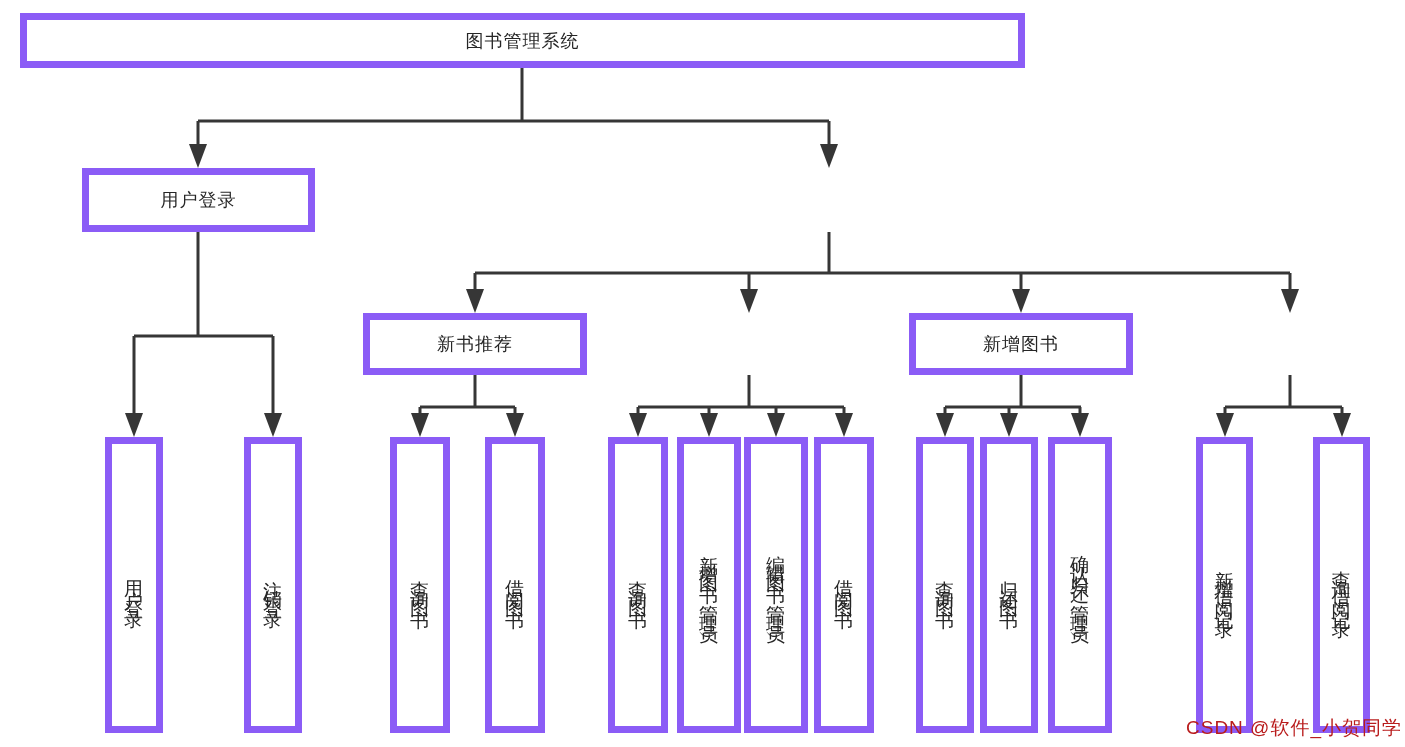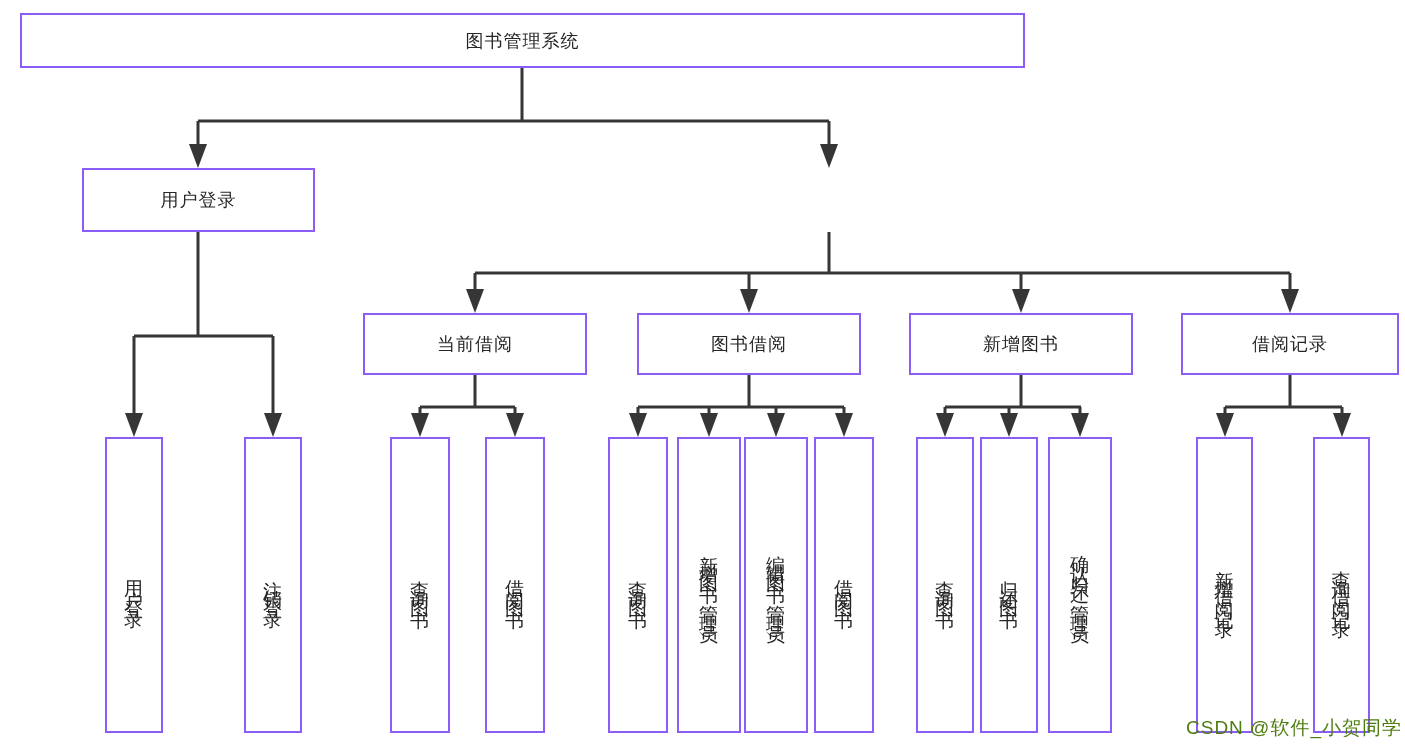--- a/index.html
+++ b/index.html
@@ -3,29 +3,29 @@
 <meta charset="utf-8">
 <style>
   html,body{margin:0;padding:0;background:#fff;}
   .stage{
     position:relative;width:1405px;height:747px;background:#fff;overflow:hidden;
     font-family:"Liberation Sans","DejaVu Sans",sans-serif;
   }
   .wires{position:absolute;left:0;top:0;pointer-events:none;}
   .node{
     position:absolute;box-sizing:border-box;background:#fff;
-    border:2px solid #8b5cf6;display:flex;align-items:center;justify-content:center;
+    border:7px solid #8b5cf6;display:flex;align-items:center;justify-content:center;
     font-size:18px;color:#262626;white-space:nowrap;letter-spacing:1px;
   }
   .node.v{
     writing-mode:vertical-rl;text-orientation:mixed;
     font-size:19px;letter-spacing:10px;line-height:1;
   }
   .watermark{
-    position:absolute;left:1186px;top:715px;font-size:19px;color:#4d7c0f;
+    position:absolute;left:1186px;top:715px;font-size:19px;color:#b91c1c;
     letter-spacing:1px;white-space:nowrap;
   }
 </style>
 </head>
 <body>
 
 <div class="stage">
 
   <svg class="wires" width="1405" height="747" viewBox="0 0 1405 747">
     <g stroke="#363636" stroke-width="3" fill="none">
@@ -64,24 +64,22 @@
         <polygon points="1071,413 1089,413 1080,437"></polygon>
         <polygon points="1216,413 1234,413 1225,437"></polygon>
         <polygon points="1333,413 1351,413 1342,437"></polygon>
       </g>
   </svg>
 
   <div class="node" style="left:20px;top:13px;width:1005px;height:55px">图书管理系统</div>
 
   <div class="node" style="left:82px;top:168px;width:233px;height:64px">用户登录</div>
 
-  <div class="node" style="left:363px;top:313px;width:224px;height:62px">当前借阅</div>
-  <div class="node" style="left:637px;top:313px;width:224px;height:62px">图书借阅</div>
+  <div class="node" style="left:363px;top:313px;width:224px;height:62px">新书推荐</div>
   <div class="node" style="left:909px;top:313px;width:224px;height:62px">新增图书</div>
-  <div class="node" style="left:1181px;top:313px;width:218px;height:62px">借阅记录</div>
 
   <div class="node v" style="left:105px;top:437px;width:58px;height:296px">用户登录</div>
   <div class="node v" style="left:244px;top:437px;width:58px;height:296px">注销登录</div>
 
   <div class="node v" style="left:390px;top:437px;width:60px;height:296px">查询图书</div>
   <div class="node v" style="left:485px;top:437px;width:60px;height:296px">借阅图书</div>
 
   <div class="node v" style="left:608px;top:437px;width:60px;height:296px">查询图书</div>
   <div class="node v" style="left:677px;top:437px;width:64px;height:296px">新增图书（管理员）</div>
   <div class="node v" style="left:744px;top:437px;width:64px;height:296px">编辑图书（管理员）</div>

